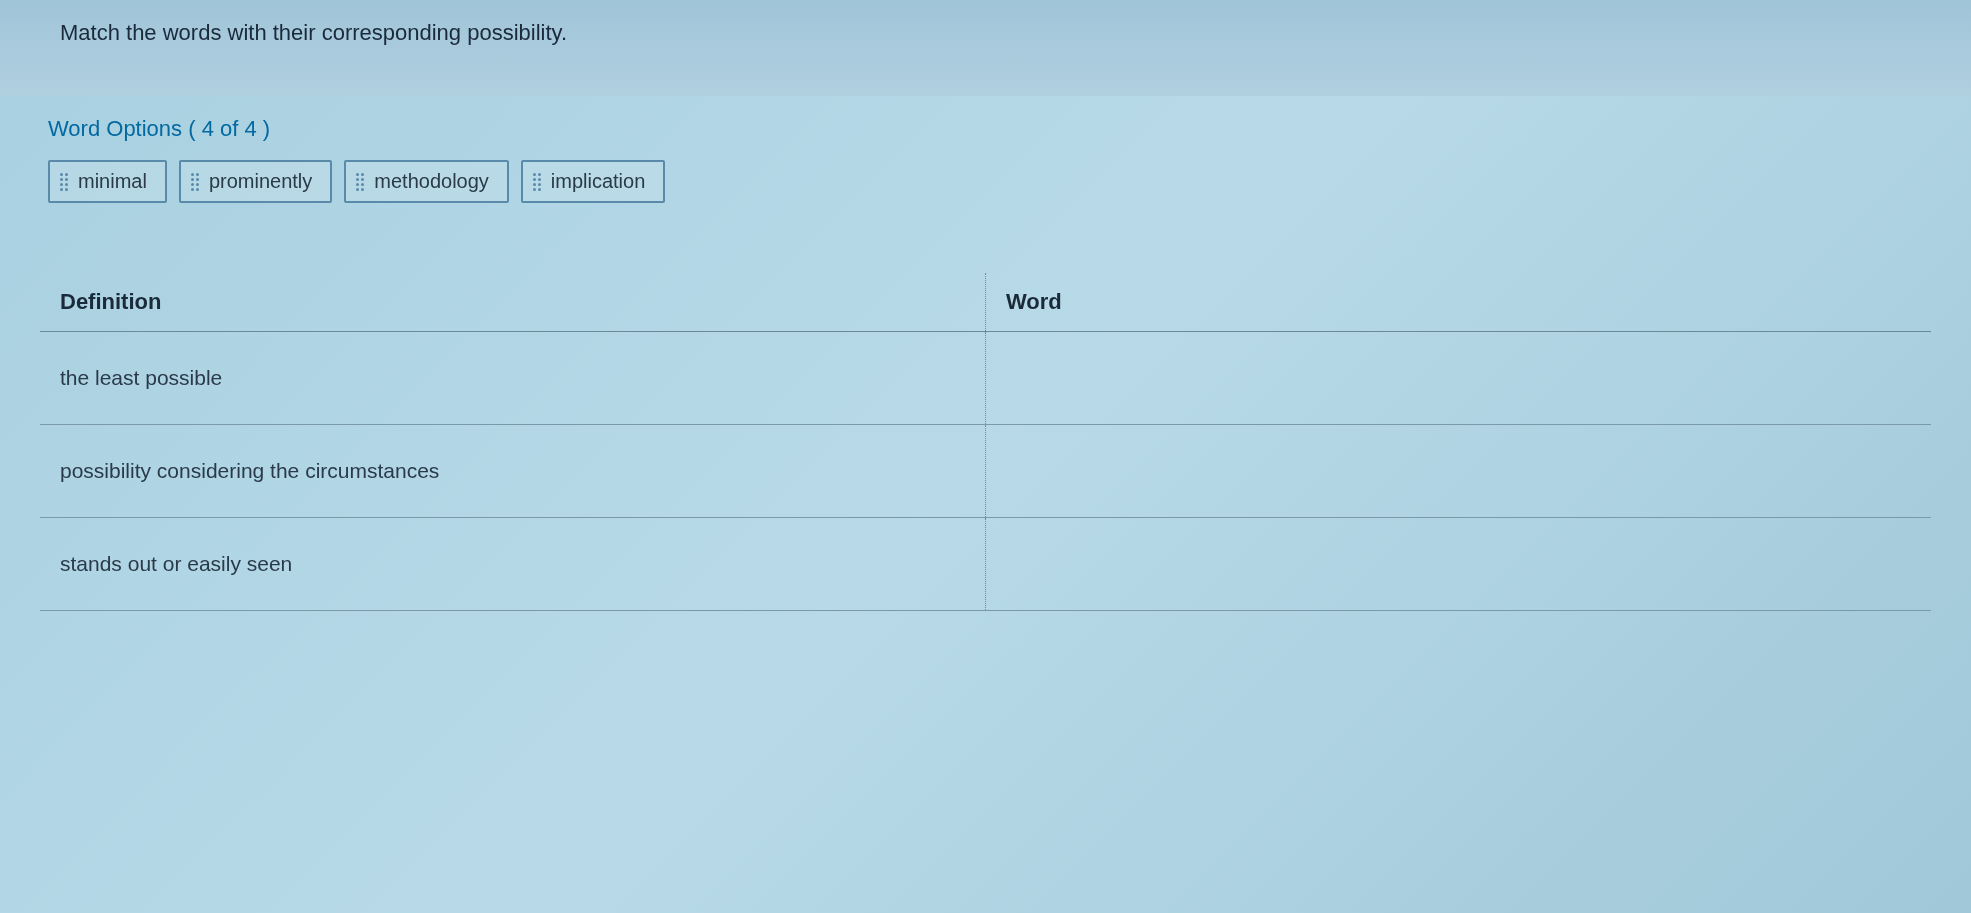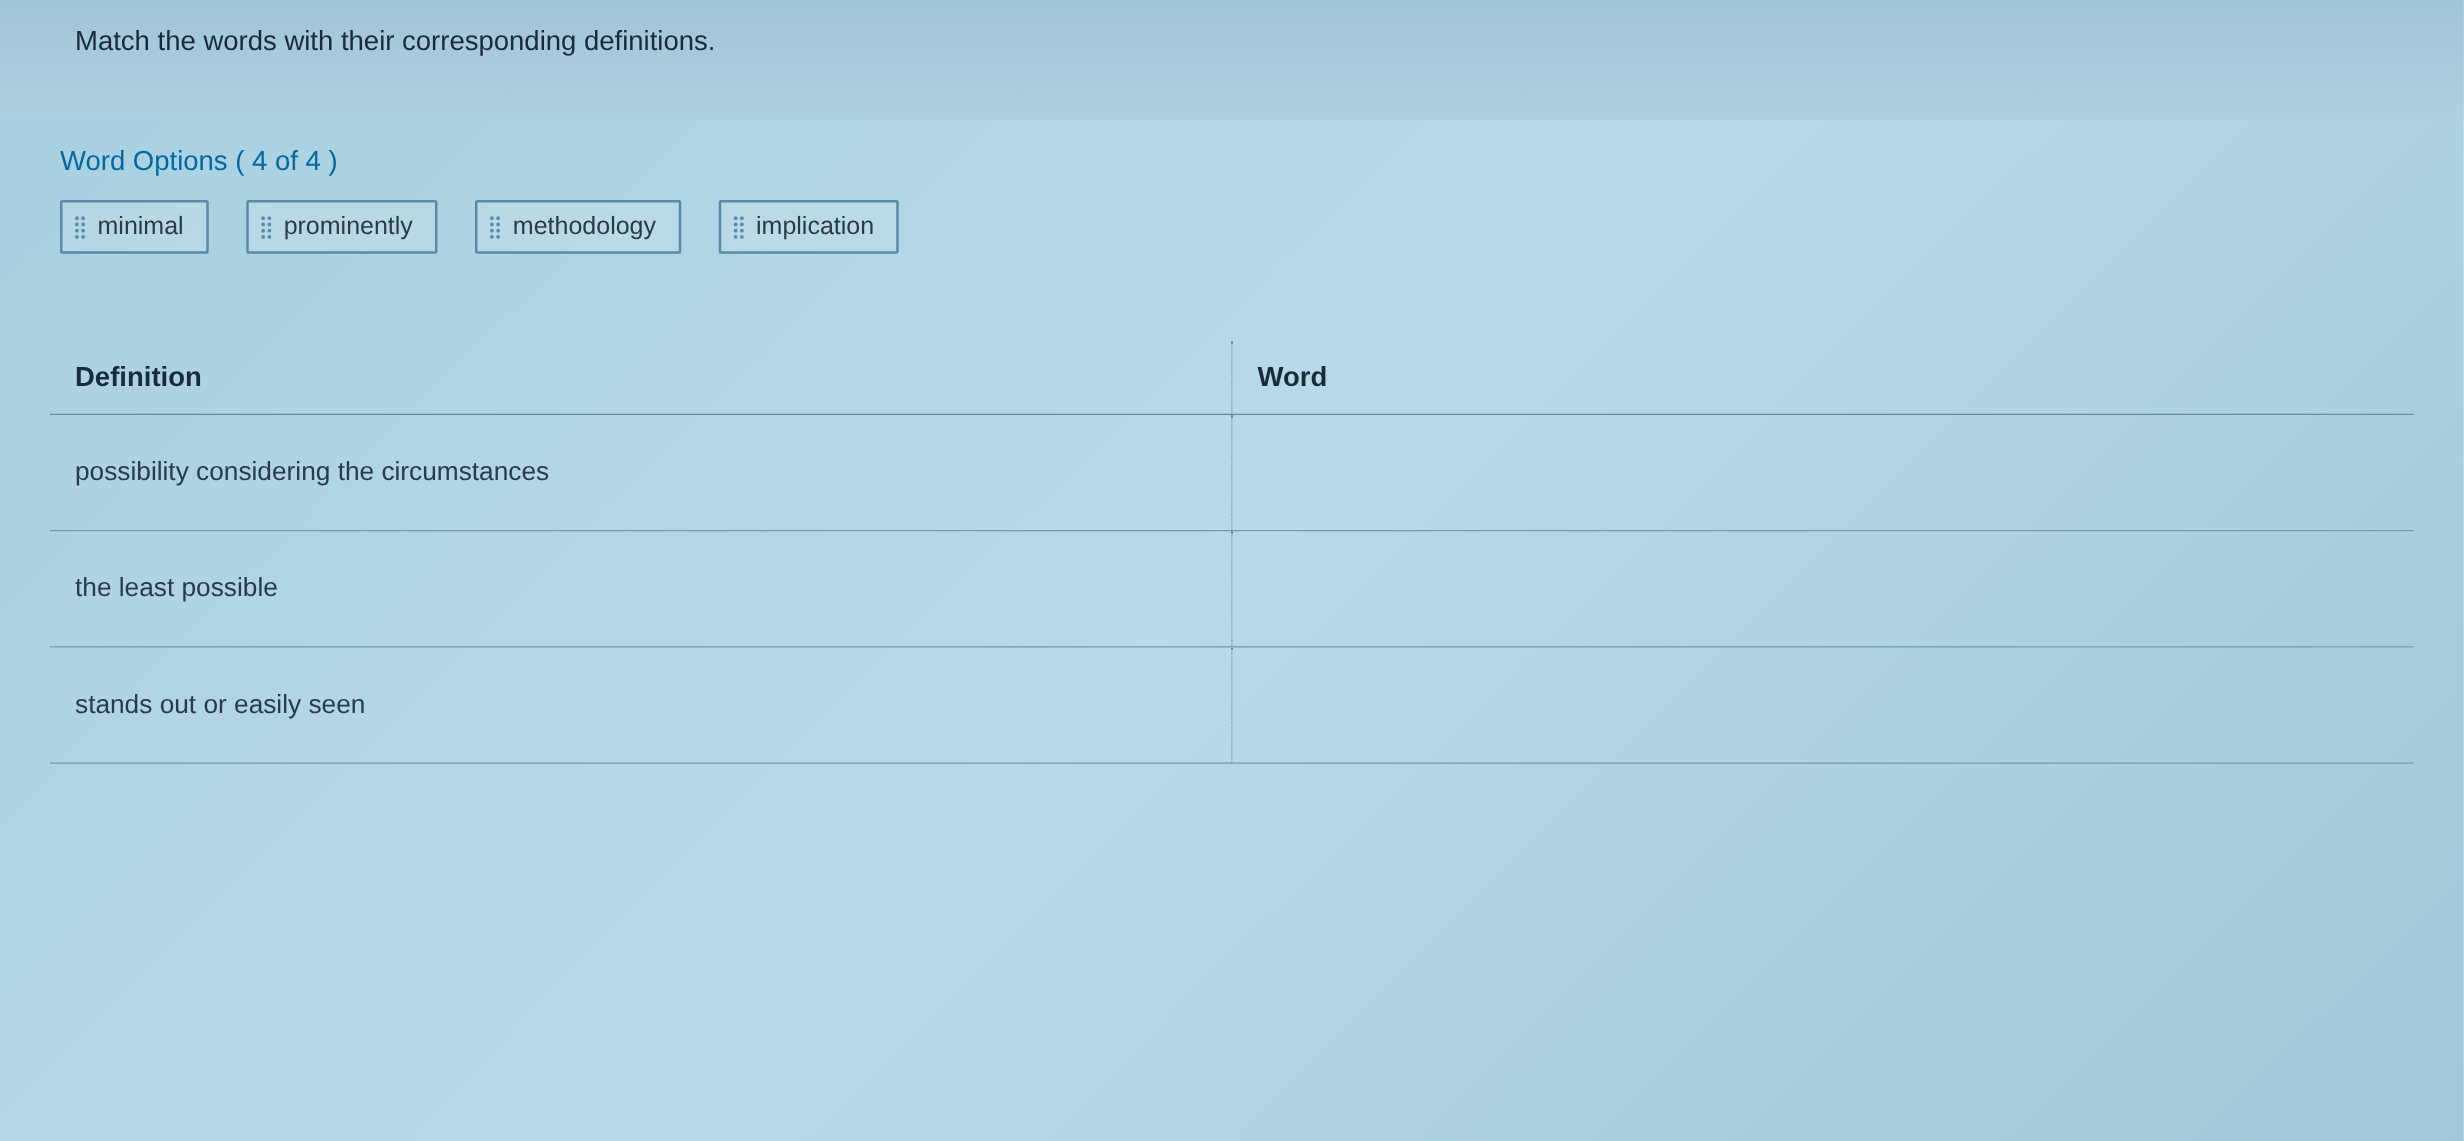--- a/index.html
+++ b/index.html
@@ -25,21 +25,21 @@
       padding: 20px 40px;
     }
     .options-label {
       font-size: 22px;
       color: #0369a1;
       margin-bottom: 18px;
       padding-left: 8px;
     }
     .word-options {
       display: flex;
-      gap: 30px;
+      gap: 12px;
       flex-wrap: wrap;
       padding-left: 8px;
       margin-bottom: 70px;
     }
     .word-chip {
       display: inline-flex;
       align-items: center;
       gap: 10px;
       border: 2px solid #5a8aaa;
       background: rgba(200, 225, 235, 0.4);
@@ -92,21 +92,21 @@
     }
     .drop-zone {
       min-height: 40px;
       width: 100%;
     }
   </style>
 </head>
 <body>
 
 <div class="question-header">
-  <span>Match the words with their corresponding definitions.</span>
+  <span>Match the words with their corresponding possibility.</span>
 </div>
 
 <div class="content">
   <div class="options-label">Word Options ( 4 of 4 )</div>
 
   <div class="word-options">
     <div class="word-chip">
       <span class="drag-handle">
         <span class="drag-handle-row">
             <span class="drag-dot"></span>
@@ -196,33 +196,33 @@
   </div>
 
   <table class="match-table">
     <thead>
       <tr>
         <th>Definition</th>
         <th>Word</th>
       </tr>
     </thead>
     <tbody>
+      <tr>
+        <td>the least possible</td>
+        <td>
+            <div class="drop-zone"></div>
+          </td>
+      </tr>
       <tr>
         <td>possibility considering the circumstances</td>
         <td>
             <div class="drop-zone"></div>
           </td>
       </tr>
       <tr>
-        <td>the least possible</td>
-        <td>
-            <div class="drop-zone"></div>
-          </td>
-      </tr>
-      <tr>
         <td>stands out or easily seen</td>
         <td>
             <div class="drop-zone"></div>
           </td>
       </tr>
     </tbody>
   </table>
 </div>
 
 </body></html>

